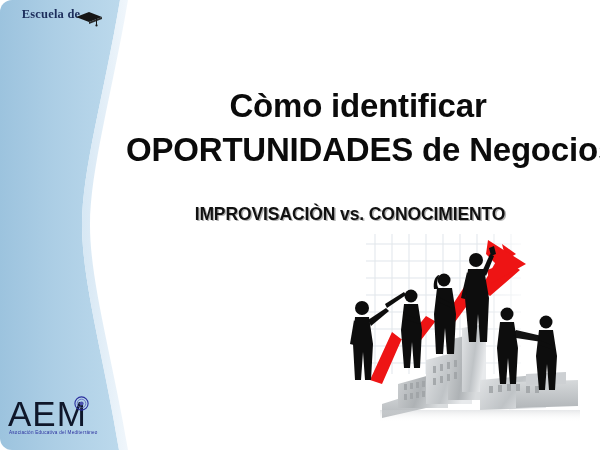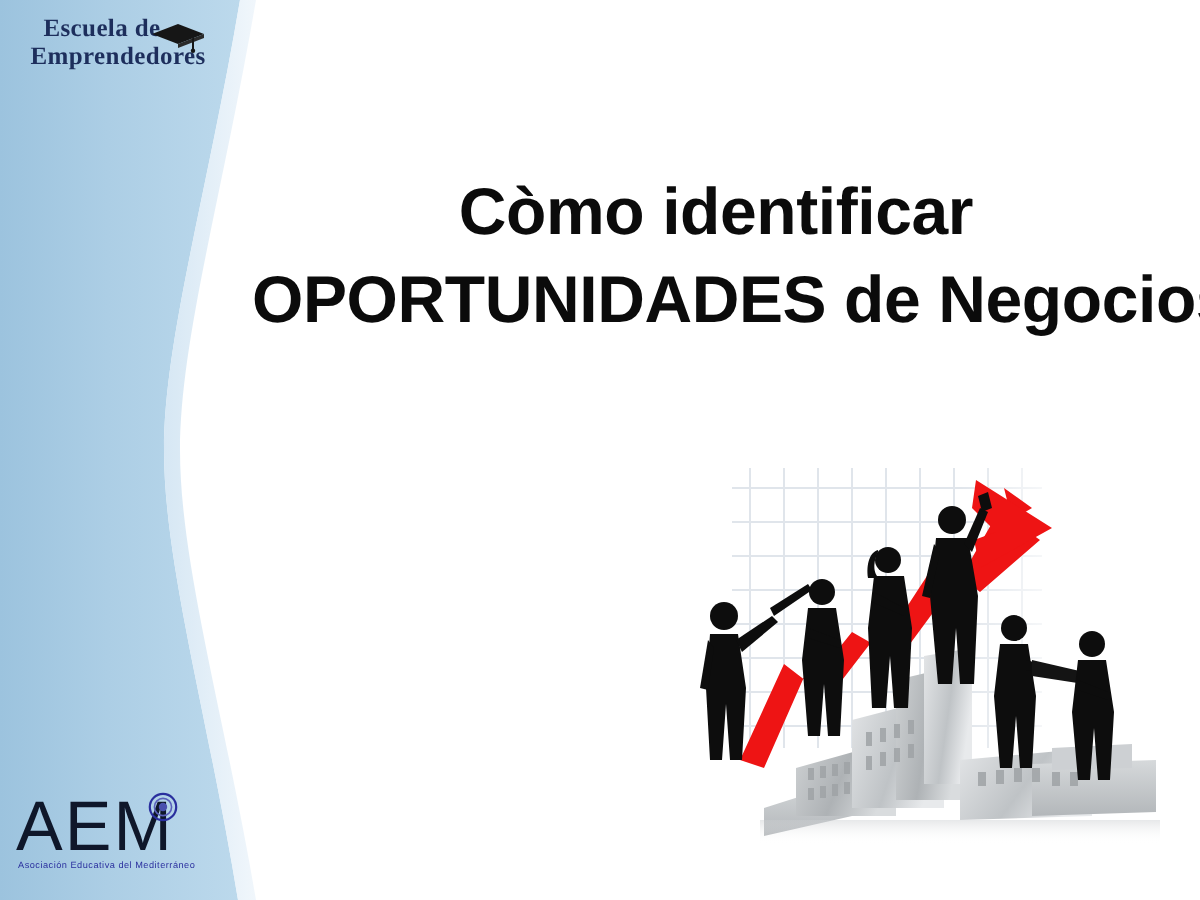--- a/index.html
+++ b/index.html
@@ -7,20 +7,21 @@
     padding: 0;
     background: #ffffff;
   }
   #slide {
     position: relative;
     width: 600px;
     height: 450px;
     background: #ffffff;
     overflow: hidden;
     font-family: "Liberation Sans", sans-serif;
+    border-radius: 12px;
   }
 
   
   .side-band {
     position: absolute;
     left: 0;
     top: 0;
     width: 140px;
     height: 450px;
     pointer-events: none;
@@ -147,34 +148,34 @@
       </linearGradient>
     </defs>
 
     <path d="M0,0 L120,0 C104,95 82,170 82,225 C82,282 104,358 119,450 L0,450 Z" fill="url(#bandGrad)"></path>
 
     <path d="M120,0 C104,95 82,170 82,225 C82,282 104,358 119,450 L128,450 C112,356 90,282 90,225 C90,170 112,94 128,0 Z" fill="url(#slivGrad)" opacity="0.85"></path>
   </svg>
 
   <div class="school-logo">
     <span class="ln ln1">Escuela de</span>
-    <span class="ln ln2">Emprendedores</span>
   </div>
   <svg class="cap-icon" viewBox="0 0 30 18">
     <path d="M2,7 L15,2 L28,7 L15,12 Z" fill="#161616"></path>
     <path d="M15,12 L28,7 L28,9 L15,14 Z" fill="#2a2a2a"></path>
     <path d="M22,9.2 L22,15 L23,15 L23,8.8 Z" fill="#161616"></path>
     <circle cx="22.5" cy="15.4" r="1.1" fill="#161616"></circle>
   </svg>
 
   <div class="title-block">
     <div class="title-line">Còmo identificar</div>
     <div class="title-line">OPORTUNIDADES de Negocios?</div>
   </div>
 
+  <div class="subtitle">IMPROVISACIÒN vs. CONOCIMIENTO</div>
 
   <svg class="illustration" viewBox="0 0 268 190">
     <defs>
       <linearGradient id="bldA" x1="0" y1="0" x2="1" y2="0.3">
         <stop offset="0%" stop-color="#cfd2d4"></stop>
         <stop offset="55%" stop-color="#aeb2b5"></stop>
         <stop offset="100%" stop-color="#d9dcde"></stop>
       </linearGradient>
       <linearGradient id="bldB" x1="0" y1="0" x2="1" y2="0.4">
         <stop offset="0%" stop-color="#e3e5e7"></stop>

